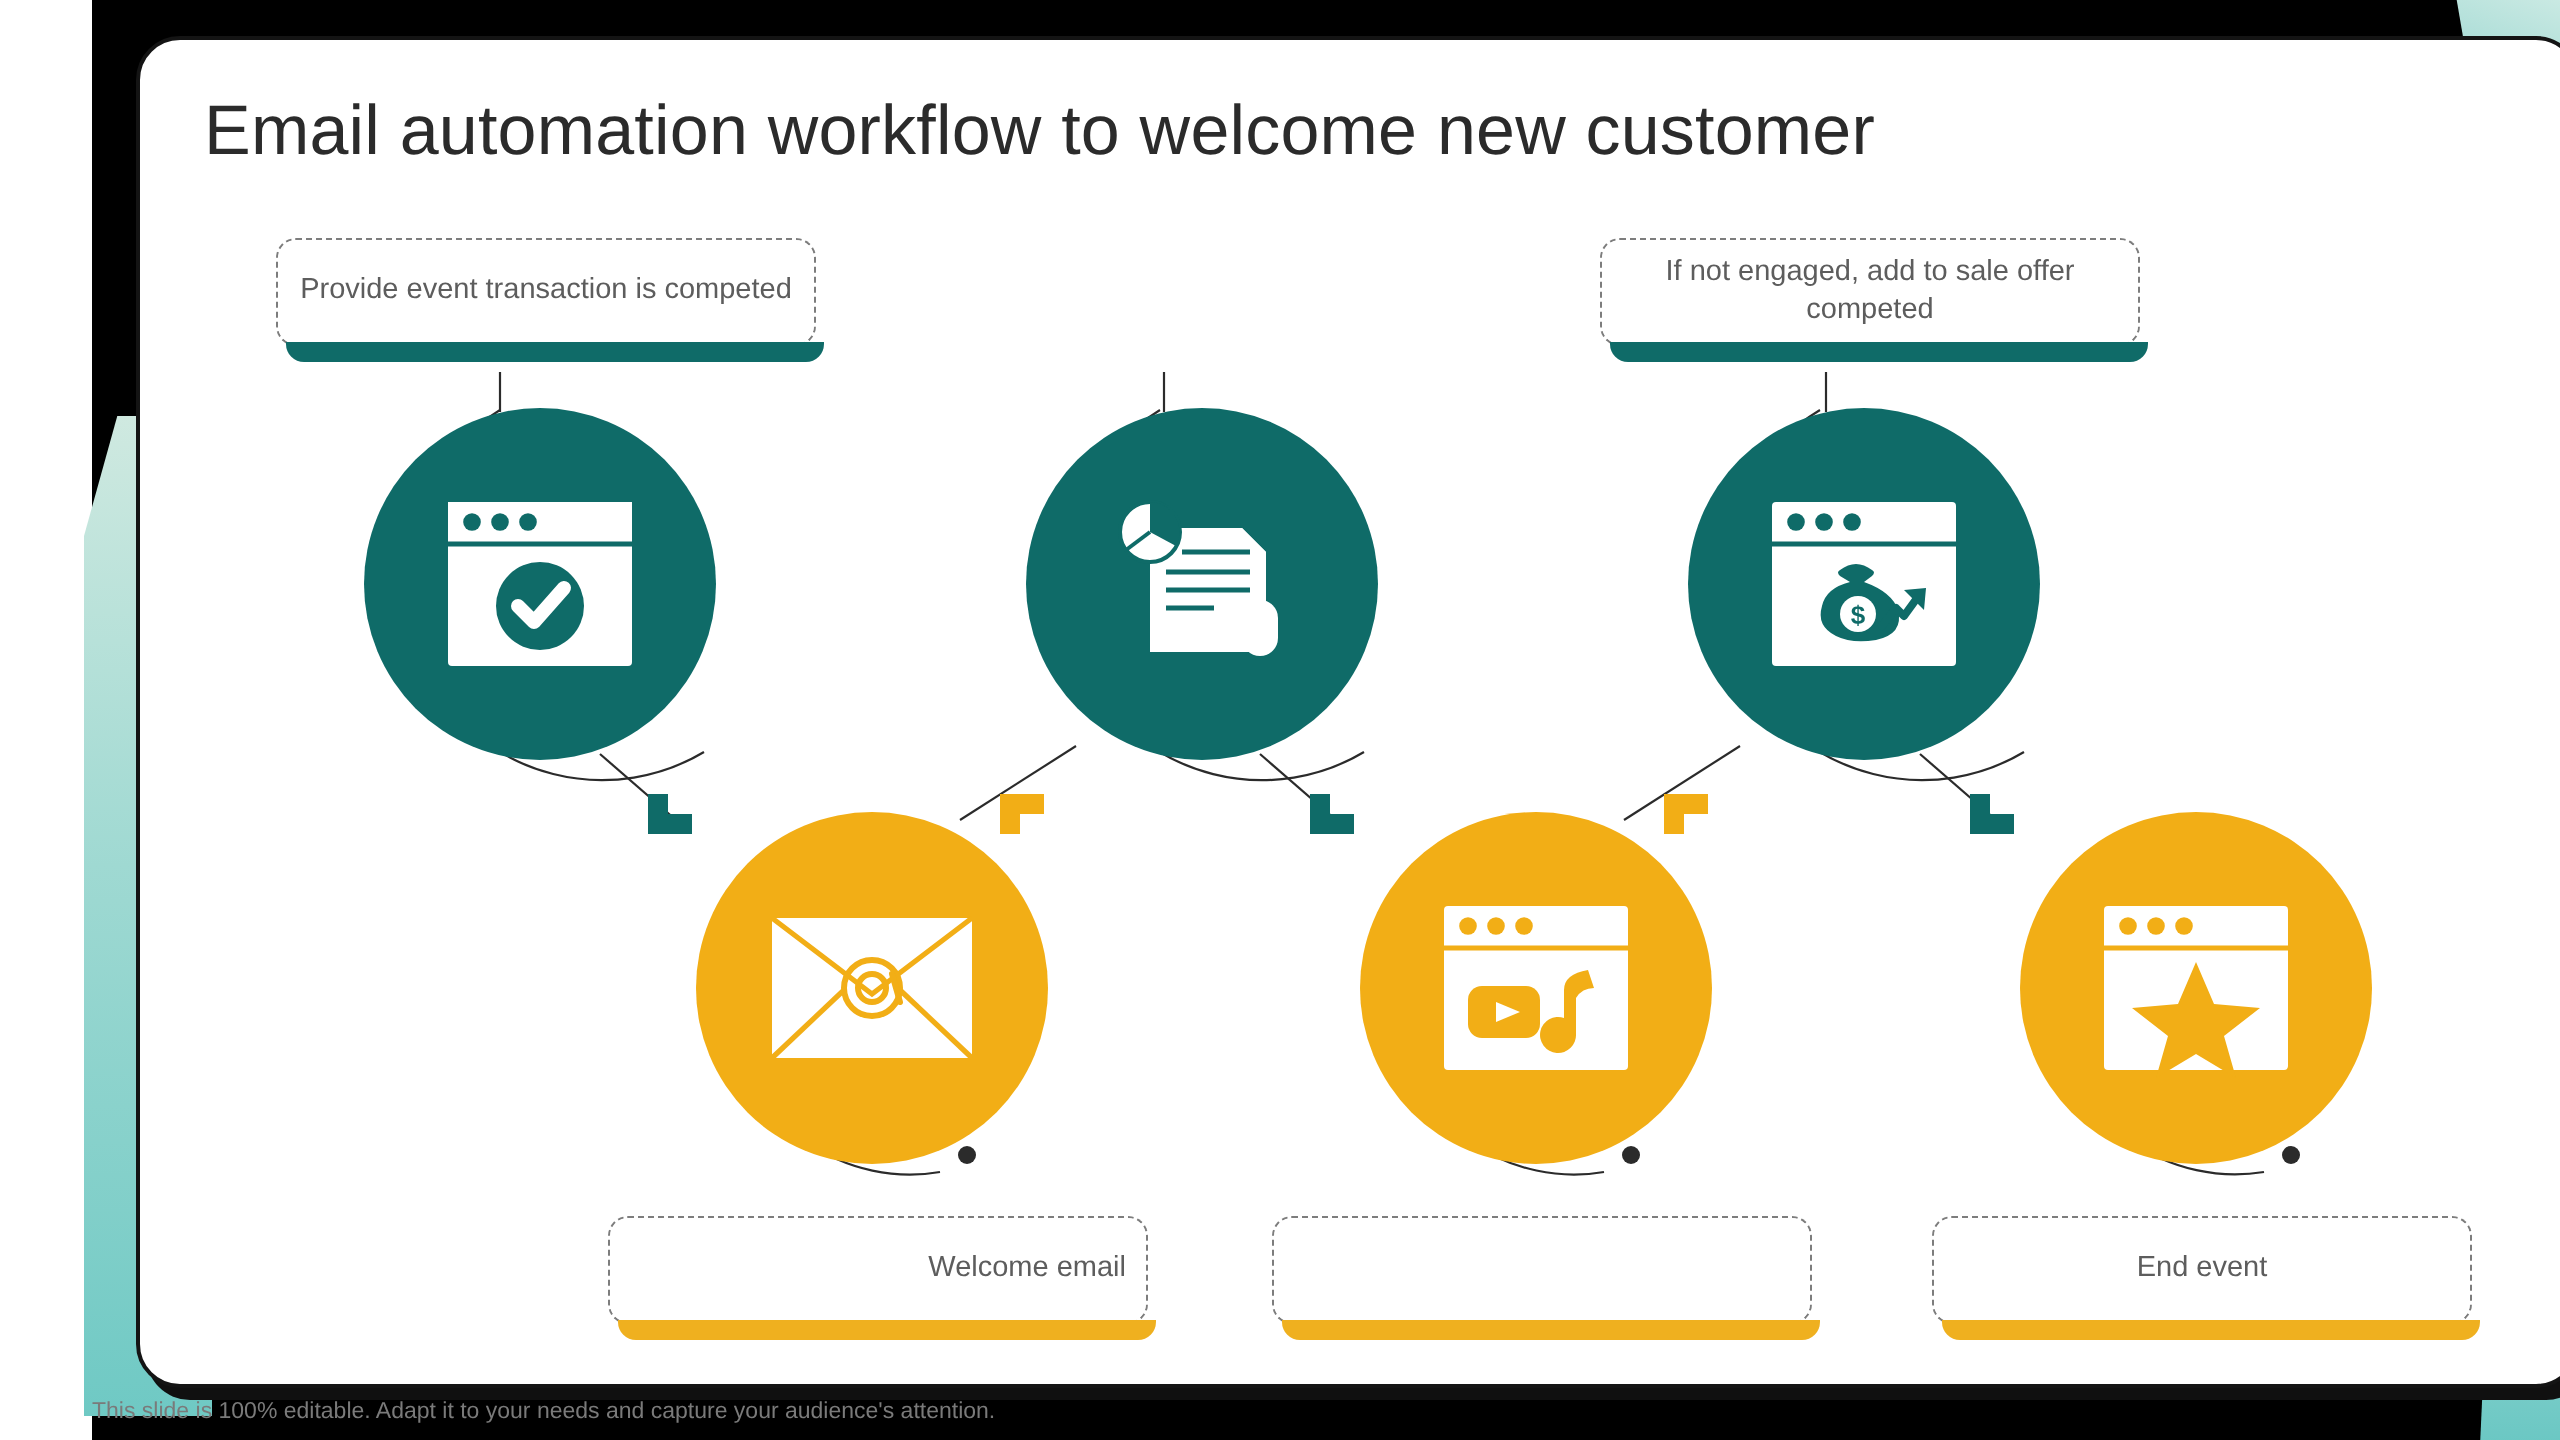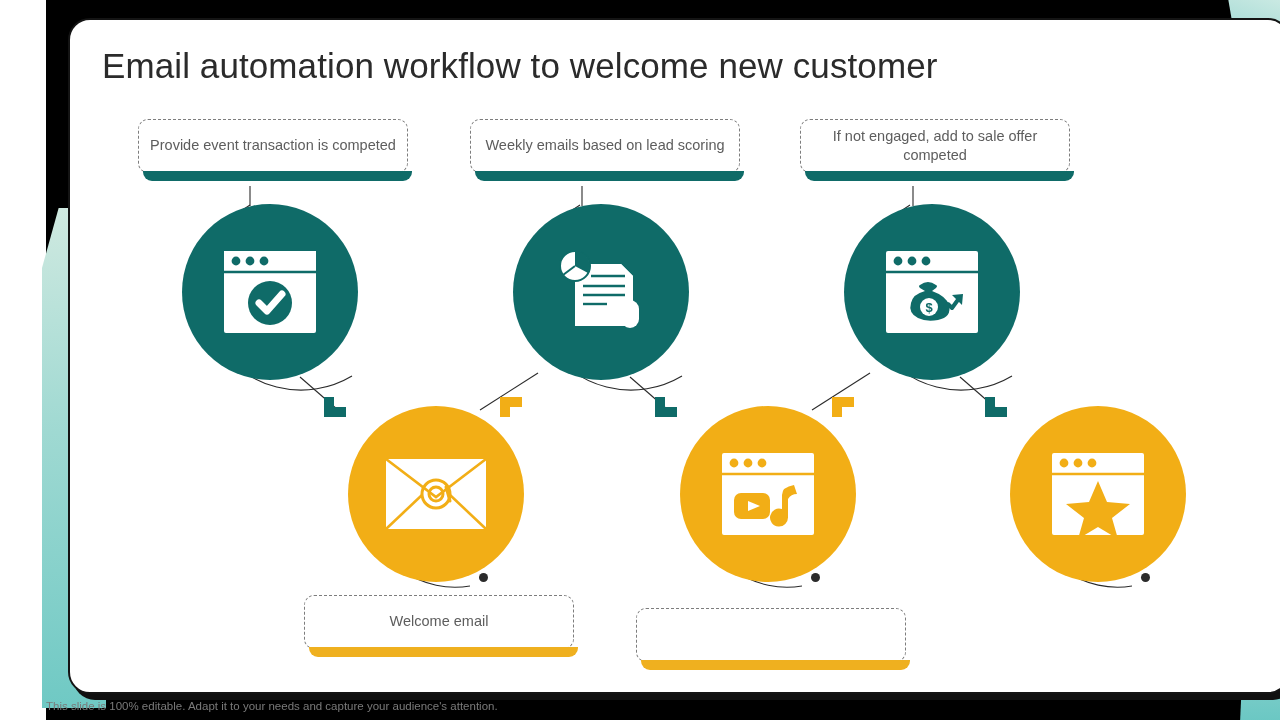--- a/index.html
+++ b/index.html
@@ -152,24 +152,20 @@
 
       <g fill="#f2ae16">
         <path d="M 430 397 l 0 -20 l 22 0 l 0 10 l -12 0 l 0 10 z"></path>
         <path d="M 762 397 l 0 -20 l 22 0 l 0 10 l -12 0 l 0 10 z"></path>
       </g>
     </svg>
 
     <div class="lbl teal" style="left:68px;  top:99px;  width:270px; height:54px;">
       <span class="shade"></span>
       <span>Provide event transaction is competed</span>
-    </div>
-    <div class="lbl teal" style="left:400px; top:99px;  width:270px; height:54px;">
-      <span class="shade"></span>
-      <span>Weekly emails based on lead scoring</span>
     </div>
     <div class="lbl teal" style="left:730px; top:99px;  width:270px; height:54px;">
       <span class="shade"></span>
       <span>If not engaged, add to sale offer competed</span>
     </div>
 
     <div class="node" style="left:112px; top:184px; width:176px; height:176px;">
       <div class="disc teal">
         <svg width="96" height="90" viewBox="0 0 96 90">
           <rect x="2" y="4" width="92" height="82" rx="2" fill="#ffffff"></rect>
@@ -258,25 +254,29 @@
           <line x1="2" y1="25" x2="94" y2="25" stroke="#f2ae16" stroke-width="2.5"></line>
           <circle cx="14" cy="14" r="4.4" fill="#f2ae16"></circle>
           <circle cx="28" cy="14" r="4.4" fill="#f2ae16"></circle>
           <circle cx="42" cy="14" r="4.4" fill="#f2ae16"></circle>
           <path d="M 48 32 L 57 53 L 80 55 L 62 69 L 68 90 L 48 78 L 28 90 L 34 69 L 16 55 L 39 53 Z" fill="#f2ae16"></path>
         </svg>
       </div>
       <div class="dot" style="left:131px; top:167px;"></div>
     </div>
 
-    <div class="lbl amber" style="left:234px; top:575px; width:270px; height:54px;">
+    <div class="lbl amber" style="left:234px; top:588px; width:270px; height:54px;justify-content:flex-end;">
       <span class="shade"></span>
       <span>Welcome email</span>
     </div>
     <div class="lbl amber" style="left:566px; top:588px; width:270px; height:54px;">
       <span class="shade"></span>
     </div>
+    <div class="lbl amber" style="left:896px; top:588px; width:270px; height:54px;">
+      <span class="shade"></span>
+      <span>End event</span>
+    </div>
 
   </div>
 
   <div id="footer">This slide is 100% editable. Adapt it to your needs and capture your audience's attention.</div>
 
 </div>
 
 </body></html>

